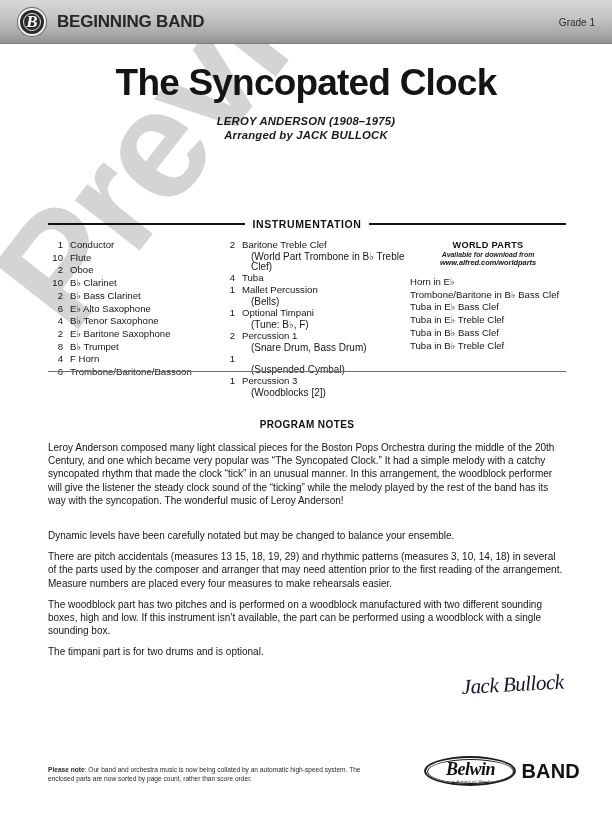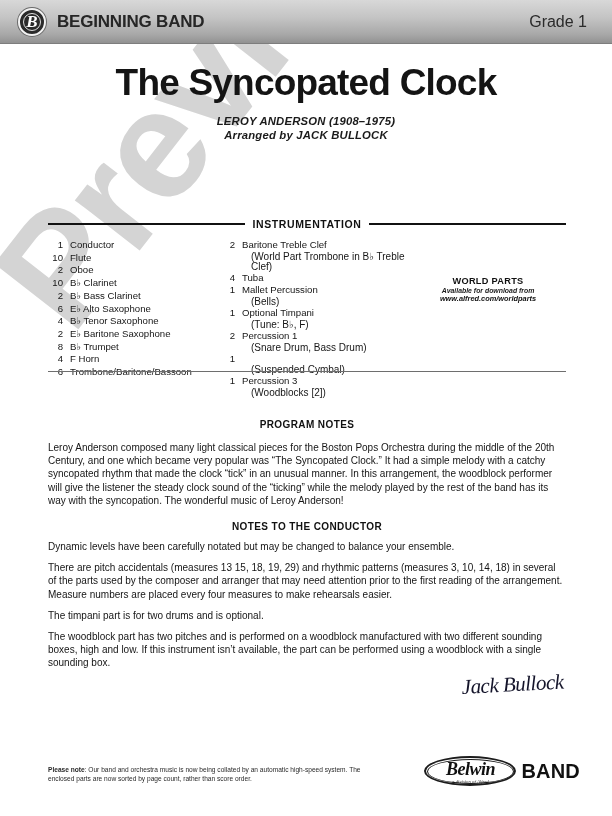--- a/index.html
+++ b/index.html
@@ -101,22 +101,22 @@
   }
   #header-title {
     margin-left: 11px;
     font-size: 17px;
     font-weight: bold;
     letter-spacing: -0.2px;
     color: #262626;
   }
   #header-grade {
     margin-left: auto;
-    margin-right: 25px;
-    font-size: 16px;
+    margin-right: 17px;
+    font-size: 10px;
     color: #2b2b2b;
   }
 
   
   #title-block {
     position: absolute;
     left: 0; top: 64px;
     width: 612px;
     text-align: center;
   }
@@ -168,21 +168,21 @@
     color: #111;
     white-space: nowrap;
   }
   #instr-cols {
     display: flex;
     margin-top: 9px;
   }
   .instr-col { }
   #col-left  { width: 172px; }
   #col-mid   { width: 190px; }
-  #col-right { width: 156px; padding-top: 1px; margin-top: 36px; }
+  #col-right { width: 156px; padding-top: 1px; }
 
   .instr-line {
     display: flex;
     font-size: 9.6px;
     line-height: 12.7px;
     color: #161616;
   }
   .instr-qty {
     width: 22px;
     text-align: right;
@@ -464,38 +464,45 @@
             <span class="instr-qty">1</span>
             <span class="instr-name">Percussion 3</span>
           </div>
         <div class="instr-sub">(Woodblocks [2])</div>
       </div>
 
       <div class="instr-col" id="col-right">
         <div id="wp-title">WORLD PARTS</div>
         <div id="wp-avail">Available for download from</div>
         <div id="wp-url">www.alfred.com/worldparts</div>
+        <div id="wp-list">
+          <div class="wp-item">Horn in E♭</div>
+          <div class="wp-item">Trombone/Baritone in B♭ Bass Clef</div>
+          <div class="wp-item">Tuba in E♭ Bass Clef</div>
+          <div class="wp-item">Tuba in E♭ Treble Clef</div>
+          <div class="wp-item">Tuba in B♭ Bass Clef</div>
+          <div class="wp-item">Tuba in B♭ Treble Clef</div>
+        </div>
       </div>
 
     </div>
   </div>
 
   <div id="instr-bottom-rule"></div>
 
   <div id="program-notes">
     <div class="section-heading">PROGRAM NOTES</div>
     <div class="body-para">Leroy Anderson composed many light classical pieces for the Boston Pops Orchestra during the middle of the 20th Century, and one which became very popular was “The Syncopated Clock.” It had a simple melody with a catchy syncopated rhythm that made the clock “tick” in an unusual manner. In this arrangement, the woodblock performer will give the listener the steady clock sound of the “ticking” while the melody played by the rest of the band has its way with the syncopation. The wonderful music of Leroy Anderson!</div>
   </div>
 
   <div id="conductor-notes">
-    <div class="section-heading">NOTES TO THE CONDUCTOR</div>
     <div class="body-para">Dynamic levels have been carefully notated but may be changed to balance your ensemble.</div>
     <div class="body-para">There are pitch accidentals (measures 13 15, 18, 19, 29) and rhythmic patterns (measures 3, 10, 14, 18) in several of the parts used by the composer and arranger that may need attention prior to the first reading of the arrangement. Measure numbers are placed every four measures to make rehearsals easier.</div>
+    <div class="body-para">The woodblock part has two pitches and is performed on a woodblock manufactured with two different sounding boxes, high and low. If this instrument isn’t available, the part can be performed using a woodblock with a single sounding box.</div>
     <div class="body-para">The timpani part is for two drums and is optional.</div>
-    <div class="body-para">The woodblock part has two pitches and is performed on a woodblock manufactured with two different sounding boxes, high and low. If this instrument isn’t available, the part can be performed using a woodblock with a single sounding box.</div>
   </div>
 
   <div id="signature">Jack Bullock</div>
 
   <div id="footer-note">
     <b>Please note</b><span>: Our band and orchestra music is now being collated by an automatic high-speed system. The enclosed parts are now sorted by page count, rather than score order.</span>
   </div>
 
   <div id="belwin-logo">
     <div id="belwin-mark">

